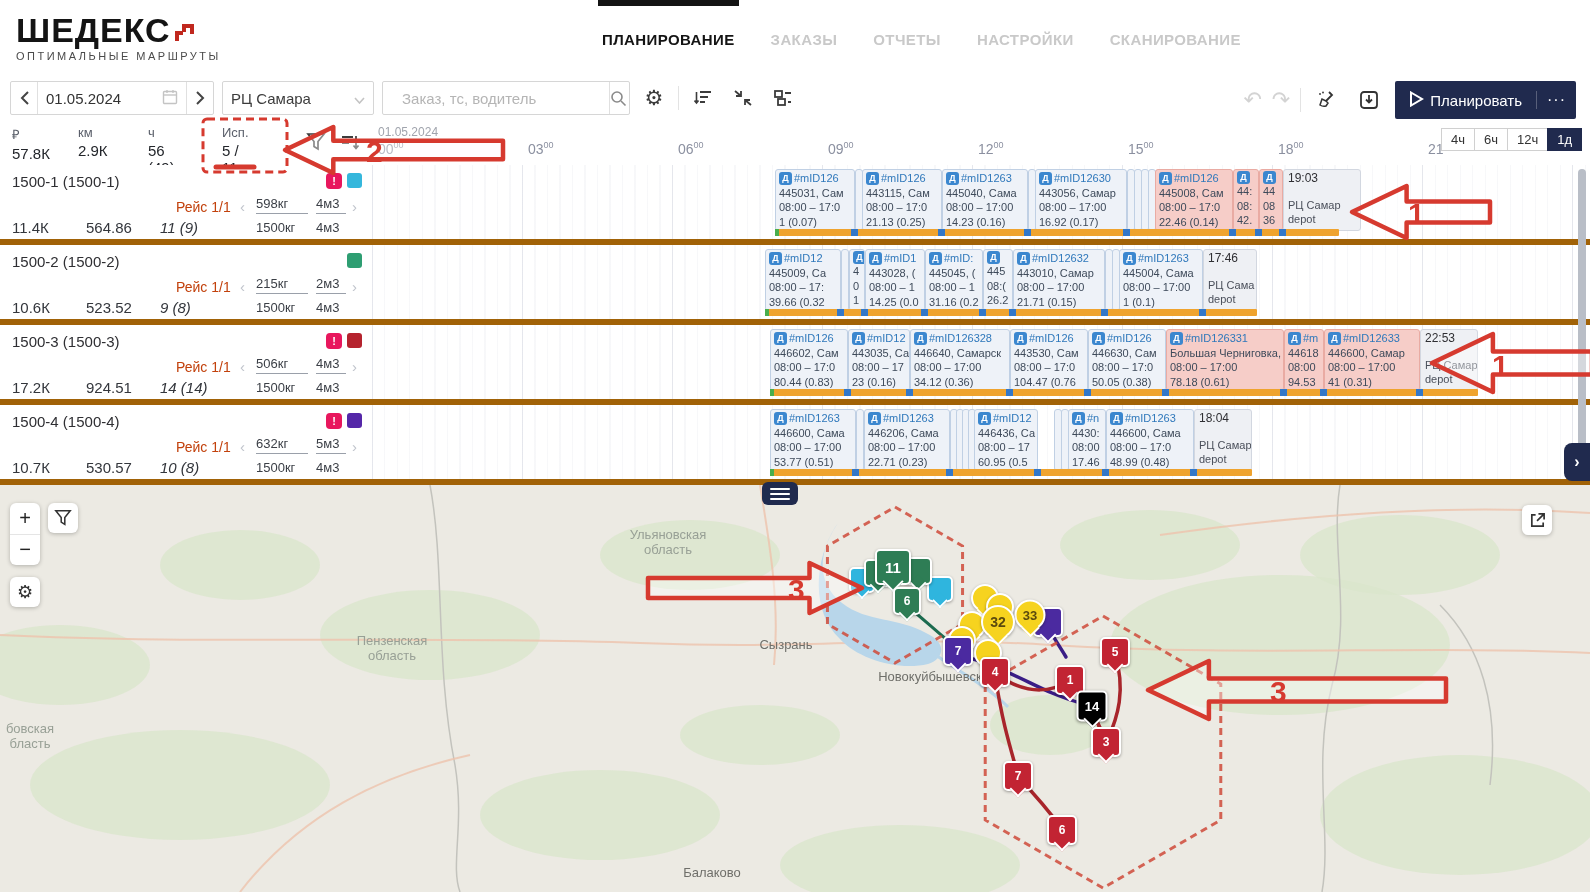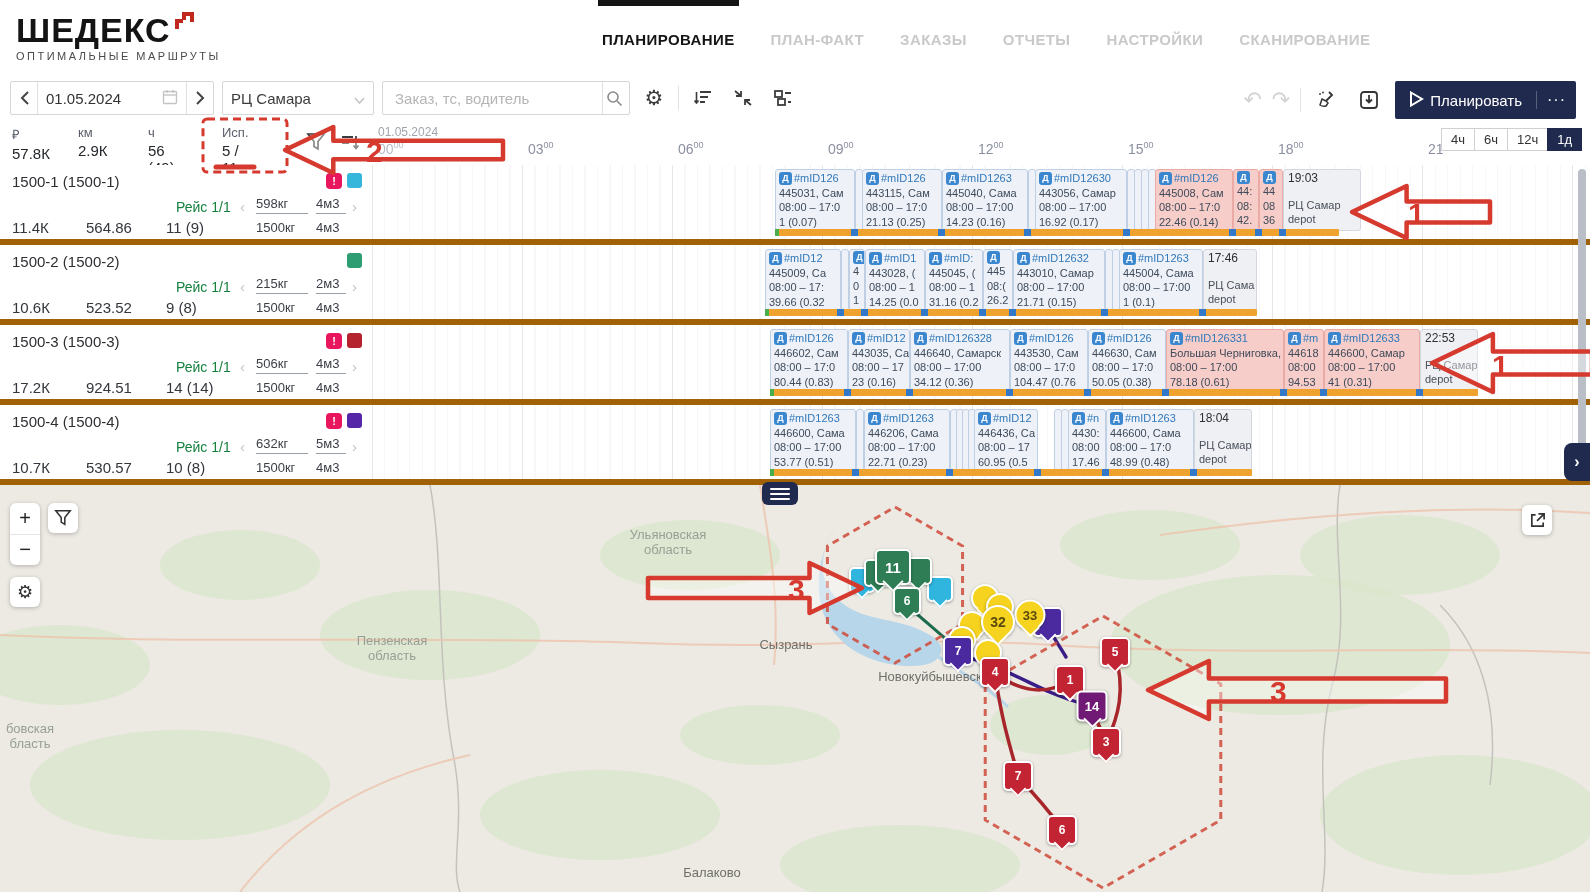--- a/index.html
+++ b/index.html
@@ -1,39 +1,39 @@
 <!DOCTYPE html>
 <html><head>
 <meta charset="utf-8">
 <style>
   html,body{margin:0;padding:0;background:#fff;}
   .app{position:relative;width:1590px;height:892px;overflow:hidden;
        font-family:"Liberation Sans",sans-serif;color:#222;background:#fff;}
   
   .topbar{position:absolute;left:0;top:0;width:100%;height:78px;background:#fff;}
   .logo{position:absolute;left:16px;top:12px;}
-  .logo-row{display:flex;align-items:flex-start;}
+  .logo-row{display:flex;align-items:flex-end;}
   .logo-name{font-size:34px;font-weight:800;letter-spacing:1px;color:#141414;line-height:36px;}
   .logo-mark{margin-left:2px;margin-top:-2px;}
   .logo-tag{font-size:11px;letter-spacing:2.5px;color:#4a4a4a;font-weight:400;margin-top:2px;}
   .mainnav{position:absolute;left:602px;top:0;height:78px;display:flex;gap:36px;align-items:center;}
   .nav-item{position:relative;height:78px;display:flex;align-items:center;font-size:15px;
             font-weight:700;color:#c9c9c9;letter-spacing:.4px;cursor:pointer;}
   .nav-item.active{color:#141414;}
   .nav-item.active::before{content:'';position:absolute;top:0;left:-4px;right:-4px;height:6px;background:#141414;}
   
   .toolbar{position:absolute;left:0;top:78px;width:100%;height:44px;background:#fff;}
   .tb-left{position:absolute;left:10px;top:3px;display:flex;align-items:center;gap:8px;}
   .ctl{height:34px;box-sizing:border-box;border:1px solid #d6d6d6;border-radius:2px;background:#fff;
        display:flex;align-items:center;font-size:15px;color:#333;}
   .datewrap{display:flex;align-items:center;}
   .navbtn{width:26px;height:34px;display:flex;align-items:center;justify-content:center;color:#444;cursor:pointer;}
   .datebox{width:150px;justify-content:space-between;padding:0 8px;}
   .selectbox{width:152px;justify-content:space-between;padding:0 8px;color:#3c3c3c;}
-  .searchbox{width:248px;padding:4px;}
+  .searchbox{width:248px;padding:11px;}
   .searchbox input{border:none;outline:none;flex:1;font-size:15px;padding:0 8px;color:#333;
         font-family:"Liberation Sans",sans-serif;background:transparent;}
   .searchbox input::placeholder{color:#b5b5b5;}
   .searchbtn{width:36px;height:32px;border-left:1px solid #e0e0e0;display:flex;align-items:center;justify-content:center;cursor:pointer;}
   .iconbtn{width:32px;height:34px;display:flex;align-items:center;justify-content:center;color:#3c3c3c;cursor:pointer;}
   .tdiv{width:1px;height:24px;background:#e3e3e3;}
   .tb-right{position:absolute;right:14px;top:3px;display:flex;align-items:center;gap:10px;}
   .ghost{color:#d3d3d3;font-size:22px;cursor:default;}
   .planbtn{display:flex;align-items:center;height:38px;background:#202a4e;color:#fff;border-radius:2px;
            font-size:15px;cursor:pointer;}
@@ -56,28 +56,28 @@
   .zopt{padding:3px 9px;border:1px solid #d0d0d0;margin-left:-1px;background:#fff;font-size:13px;color:#333;cursor:pointer;}
   .zopt.active{background:#202a4e;border-color:#202a4e;color:#fff;}
   
   .gbody{position:absolute;left:0;top:165px;width:100%;height:320px;background:#fff;}
   .row{position:relative;height:80px;border-bottom:6px solid #a16207;box-sizing:border-box;}
   .row-left{position:absolute;left:0;top:0;width:372px;height:100%;}
   .rname{position:absolute;left:12px;top:8px;font-size:15px;color:#2f2f33;}
   .warn{position:absolute;left:326px;top:8px;width:16px;height:16px;border-radius:4px;background:#e8175d;
         color:#fff;font-size:11px;font-weight:700;display:flex;align-items:center;justify-content:center;}
   .chip{position:absolute;left:347px;top:8px;width:15px;height:15px;border-radius:3px;}
-  .trip{position:absolute;left:176px;top:34px;font-size:14px;color:#15803d;}
+  .trip{position:absolute;left:176px;top:34px;font-size:14px;color:#c2410c;}
   .chev{position:absolute;top:33px;font-size:15px;color:#c0c4cc;cursor:pointer;}
   .chev-l{left:240px;} .chev-r{left:352px;}
   .ft{position:absolute;top:31px;font-size:13px;color:#3b3f46;border-bottom:1px solid #9aa0aa;padding-bottom:2px;}
   .fb{position:absolute;top:55px;font-size:13px;color:#3b3f46;}
   .f-load{left:256px;width:52px;} .f-vol{left:316px;width:30px;}
   .rc{position:absolute;top:54px;font-size:15px;color:#33363c;}
-  .c1{left:12px;} .c2{left:86px;} .c3{left:166px;}
+  .c1{left:12px;} .c2{left:86px;} .c3{left:160px;font-style:italic;}
   .row-track{position:absolute;left:372px;top:0;right:0;height:100%;
      background-image:repeating-linear-gradient(90deg,rgba(120,130,160,.14) 0 1px,transparent 1px 150px),
                       repeating-linear-gradient(90deg,rgba(120,130,160,.06) 0 1px,transparent 1px 12.5px);}
   .card{position:absolute;top:4px;height:62px;box-sizing:border-box;background:#eef2f8;border:1px solid #c0d0e4;
         border-radius:3px;padding:1px 3px;overflow:hidden;font-size:11px;line-height:14.5px;
         white-space:nowrap;color:#3e4a5a;cursor:pointer;}
   .card.pink{background:#f6cdc8;border-color:#e9aba3;}
   .cid{color:#2f78bb;display:flex;gap:2px;align-items:center;}
   .badge-d{width:13px;height:13px;border-radius:3px;background:#3b87cf;color:#fff;font-size:9px;font-weight:700;
            display:inline-flex;align-items:center;justify-content:center;flex:0 0 auto;}
@@ -127,21 +127,20 @@
           <svg width="22" height="22" viewBox="0 0 22 22">
             <path d="M4 19 V11 H10" fill="none" stroke="#c0281e" stroke-width="4"></path>
             <path d="M11 10 V4 H19 V12" fill="none" stroke="#c0281e" stroke-width="4"></path>
           </svg>
         </span>
       </div>
       <div class="logo-tag">ОПТИМАЛЬНЫЕ МАРШРУТЫ</div>
     </div>
     <nav class="mainnav">
         <div class="nav-item active">ПЛАНИРОВАНИЕ</div>
-        <div class="nav-item">ПЛАН-ФАКТ</div>
         <div class="nav-item">ЗАКАЗЫ</div>
         <div class="nav-item">ОТЧЕТЫ</div>
         <div class="nav-item">НАСТРОЙКИ</div>
         <div class="nav-item">СКАНИРОВАНИЕ</div>
       </nav>
   </header>
 
   <div class="toolbar">
     <div class="tb-left">
       <div class="ctl datewrap">
@@ -694,21 +693,21 @@
       <div class="pin yellow" style="left: 972px; top: 140px; width: 24px; height: 24px; background: rgb(246, 211, 31); font-size: 12px;"></div>
       <div class="pin yellow" style="left: 962px; top: 155px; width: 24px; height: 24px; background: rgb(246, 211, 31); font-size: 12px;"></div>
       <div class="pin purple" style="left: 1048px; top: 137px; width: 26px; height: 26px; background: rgb(75, 42, 160); font-size: 12px;"></div>
       <div class="pin yellow" style="left: 1030px; top: 130px; width: 27px; height: 27px; background: rgb(246, 211, 31); font-size: 13px;">33</div>
       <div class="pin yellow" style="left: 998px; top: 137px; width: 30px; height: 30px; background: rgb(246, 211, 31); font-size: 14px;">32</div>
       <div class="pin yellow" style="left: 988px; top: 168px; width: 24px; height: 24px; background: rgb(246, 211, 31); font-size: 12px;"></div>
       <div class="pin purple" style="left: 958px; top: 166px; width: 26px; height: 26px; background: rgb(75, 42, 160); font-size: 12px;">7</div>
       <div class="pin red" style="left: 995px; top: 187px; width: 26px; height: 26px; background: rgb(194, 36, 51); font-size: 12px;">4</div>
       <div class="pin red" style="left: 1115px; top: 167px; width: 26px; height: 26px; background: rgb(194, 36, 51); font-size: 12px;">5</div>
       <div class="pin red" style="left: 1070px; top: 195px; width: 26px; height: 26px; background: rgb(194, 36, 51); font-size: 12px;">1</div>
-      <div class="pin purple" style="left: 1092px; top: 221px; width: 27px; height: 27px; background: #701a75; font-size: 13px;">14</div>
+      <div class="pin purple" style="left: 1092px; top: 221px; width: 27px; height: 27px; background: #000000; font-size: 13px;">14</div>
       <div class="pin red" style="left: 1106px; top: 257px; width: 26px; height: 26px; background: rgb(194, 36, 51); font-size: 12px;">3</div>
       <div class="pin red" style="left: 1018px; top: 291px; width: 26px; height: 26px; background: rgb(194, 36, 51); font-size: 12px;">7</div>
       <div class="pin red" style="left: 1062px; top: 345px; width: 26px; height: 26px; background: rgb(194, 36, 51); font-size: 12px;">6</div>
     </div>
 
   <div class="splitter">
     <span></span>
       <span></span>
       <span></span>
   </div>

